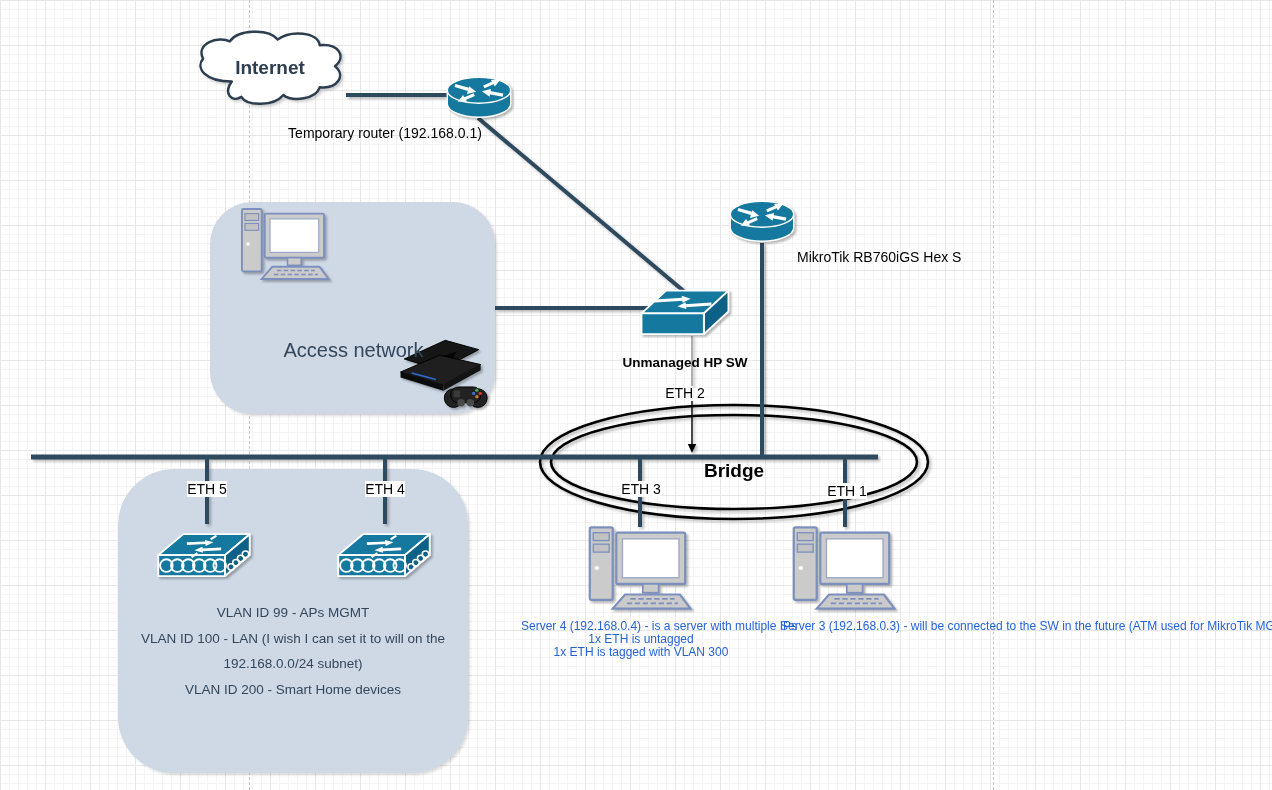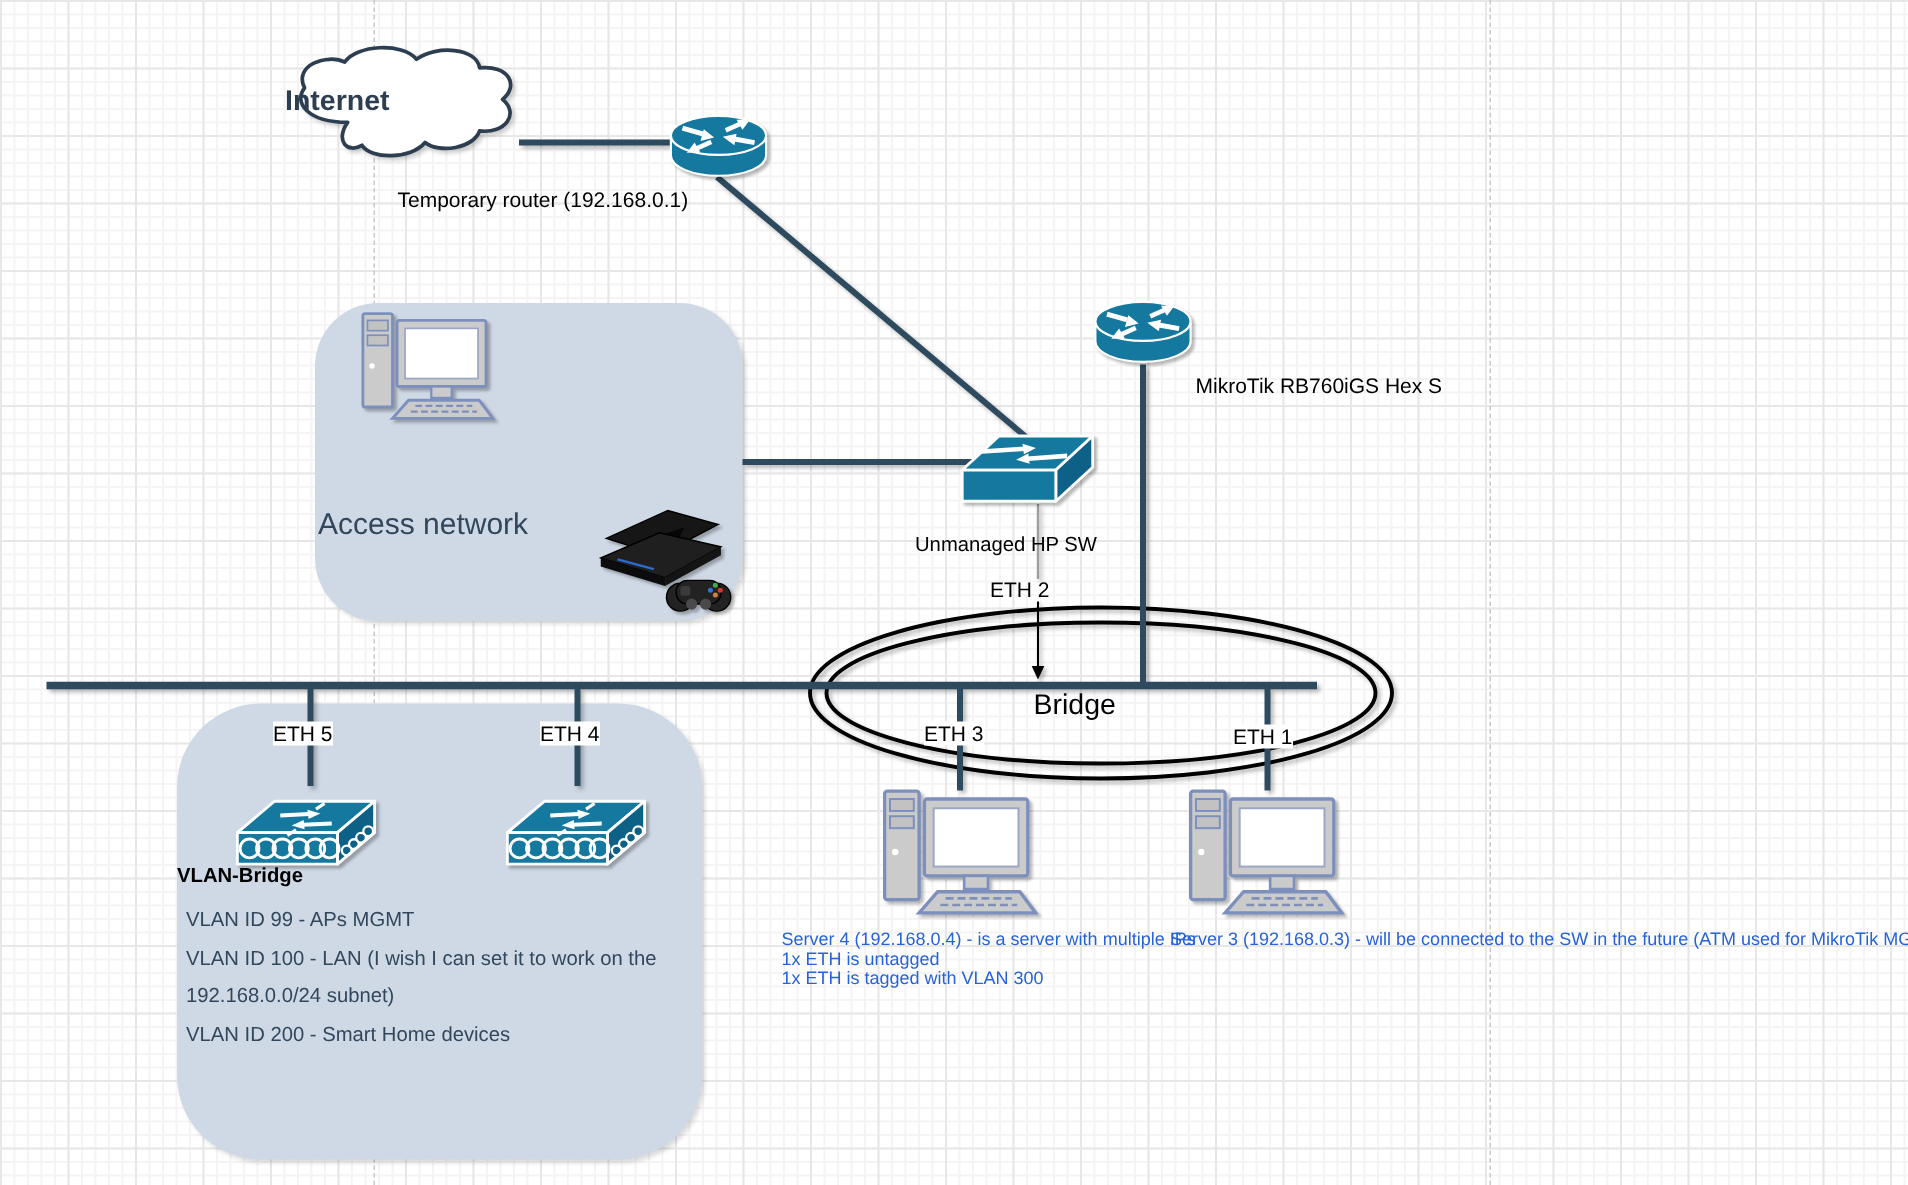--- a/index.html
+++ b/index.html
@@ -14,22 +14,22 @@
       #ffffff;
   }
   .page-divider{position:absolute;top:0;bottom:0;width:0;border-left:1px dashed #c9c9c9;z-index:0;}
   .container-box{position:absolute;background:var(--container-fill,#cfd9e6);z-index:1;box-shadow:2px 2px 3px rgba(0,0,0,.14);}
   .access-box{left:210px;top:202px;width:285px;height:212px;border-radius:42px;}
   .vlan-box{left:118px;top:469px;width:350px;height:304px;border-radius:56px;}
   svg.wires{position:absolute;left:0;top:0;z-index:2;filter:drop-shadow(2px 2px 1.5px rgba(0,0,0,.28));}
   svg.icon{position:absolute;z-index:3;filter:drop-shadow(2px 2px 1px rgba(0,0,0,.28));overflow:visible;}
   svg.cloud-svg{position:absolute;z-index:3;filter:drop-shadow(2px 2px 1.5px rgba(0,0,0,.2));}
   .lbl{position:absolute;z-index:4;font-size:14px;color:#000;line-height:14px;white-space:nowrap;}
-  .center{text-align:left;}
-  .bold{font-weight:normal;}
+  .center{text-align:center;}
+  .bold{font-weight:bold;}
   .lbl .bg{background:#ffffff;padding:0 0;}
   .internet-lbl{font-size:19px;font-weight:bold;color:var(--cloud-outline,#2c3e50);}
   .access-lbl{font-size:20px;color:var(--dark-text,#33475c);margin-top:44px;}
   .vlan-title{font-size:13.5px;font-weight:bold;color:#000;}
   .vlan-lines{font-size:13.5px;color:var(--dark-text,#33475c);}
   .vlan-lines div{height:25.5px;line-height:22px;white-space:normal;}
   .server-lbl{font-size:12px;line-height:13px;color:var(--server-label-blue,#2563d9);}
 </style>
 </head>
 <body>
@@ -185,25 +185,24 @@
 
   <div class="lbl center" style="left:660px;top:386px;width:50px">ETH 2</div>
 
   <div class="lbl center bold" style="left:689px;top:464px;width:90px;font-size:19px">Bridge</div>
 
   <div class="lbl center" style="left:182px;top:482px;width:50px"><span class="bg">ETH 5</span></div>
   <div class="lbl center" style="left:360px;top:482px;width:50px"><span class="bg">ETH 4</span></div>
   <div class="lbl center" style="left:616px;top:482px;width:50px"><span class="bg">ETH 3</span></div>
   <div class="lbl center" style="left:822px;top:484px;width:50px"><span class="bg">ETH 1</span></div>
 
-  <div class="lbl center vlan-title" style="left:118px;top:577px;width:350px">VLAN-Bridge</div>
 
   <div class="lbl center vlan-lines" style="left:124px;top:602px;width:338px">
     <div>VLAN ID 99 - APs MGMT</div>
-    <div>VLAN ID 100 - LAN  (I wish I can set it to work on the</div>
+    <div>VLAN ID 100 - LAN  (I wish I can set it to will on the</div>
     <div>192.168.0.0/24 subnet)</div>
     <div>VLAN ID 200 - Smart Home devices</div>
   </div>
 
   <div class="lbl center server-lbl" style="left:521px;top:620px;width:240px">
     <div>Server 4 (192.168.0.4) - is a server with multiple IPs</div>
     <div>1x ETH is untagged</div>
     <div>1x ETH is tagged with VLAN 300</div>
   </div>
 

